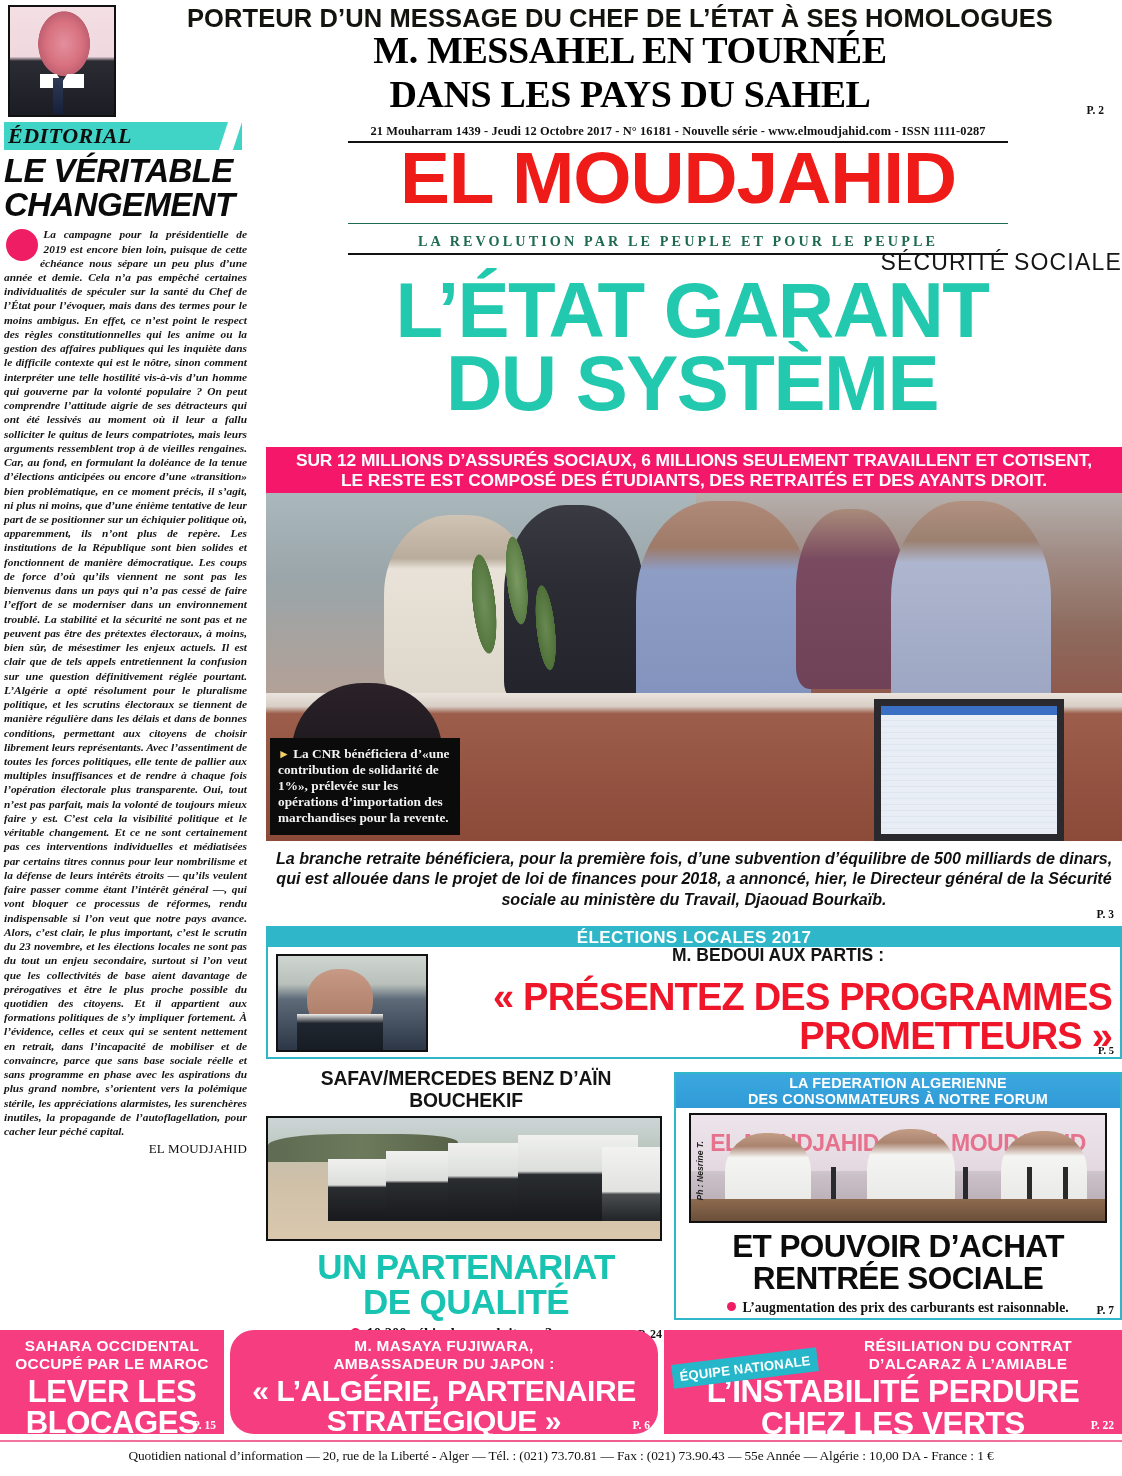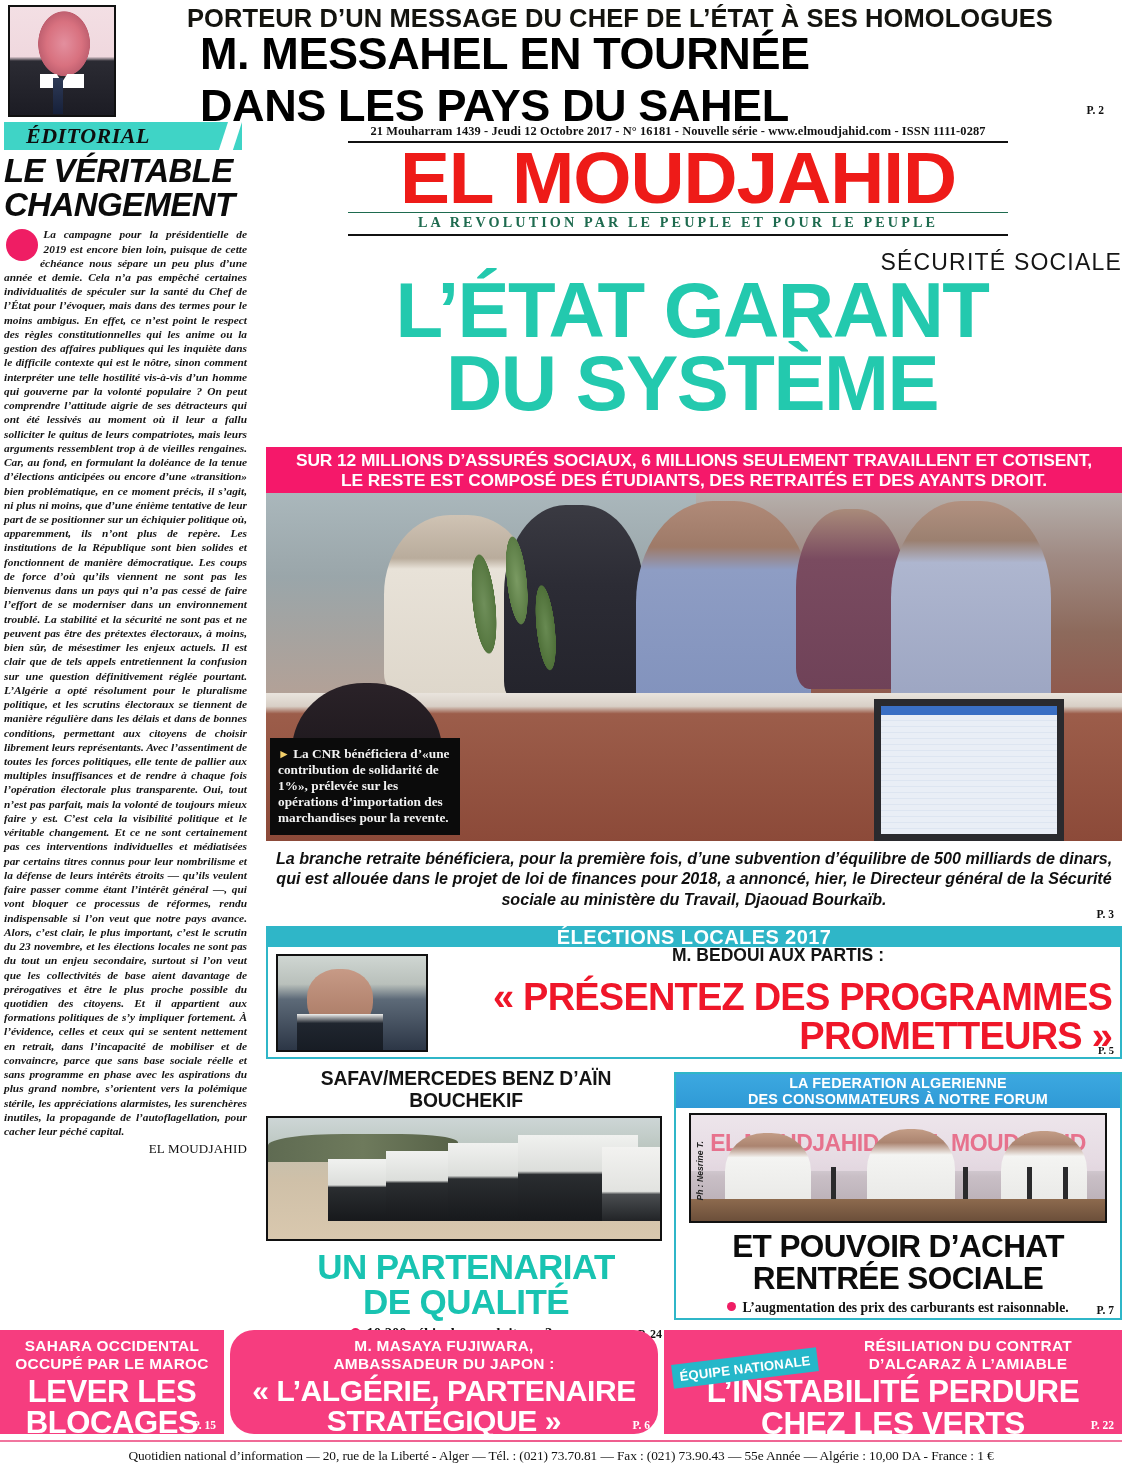--- a/index.html
+++ b/index.html
@@ -37,44 +37,45 @@
   }
 
   .kicker-top {
     position: absolute; left: 150px; top: 4px; width: 940px;
     text-align: center;
     font-size: 25.5px; font-weight: 700; letter-spacing: 0.1px;
     color: #14140f; font-family: "Liberation Sans", sans-serif;
   }
   .bigtitle {
     position: absolute; left: 200px; top: 28px; width: 860px;
-    text-align: left; color: #000;
-    font-size: 45px; font-weight: 900; line-height: 1.16;
+    text-align: center; color: #000;
+    font-size: 38px; font-weight: 900; line-height: 1.16;
     letter-spacing: -0.4px;
+    font-family: Liberation Serif, serif;
   }
   .page-ref-p2 {
     position: absolute; right: 18px; top: 104px;
     font-family: "Liberation Serif", serif; font-weight: 700; font-size: 11.5px; color: #111;
   }
 
   
   .editorial { position: absolute; left: 4px; top: 122px; width: 246px; }
   .edit-band {
     position: relative; height: 28px; width: 238px;
     background: #3fd4c6;
     display: flex; align-items: center;
   }
   .edit-band::after{
     content:""; position:absolute; right:-0px; top:0; width:14px; height:28px;
     background:#fff; transform: skewX(-18deg); transform-origin: top right;
   }
   .edit-band-text {
     font-family: "Liberation Serif", serif;
     font-style: italic; font-weight: 700; font-size: 22px; color: #0e0e0e;
-    padding-left: 22px; letter-spacing: 0.5px;
+    padding-left: 4px; letter-spacing: 0.5px;
   }
   .edit-head {
     margin-top: 4px; width: 244px;
     font-size: 33px; font-weight: 900; font-style: italic;
     line-height: 1.02; color: #0b0b0b; letter-spacing: -0.6px;
   }
   .edit-body {
     margin-top: 6px; width: 243px;
     font-family: "Liberation Serif", serif;
     font-weight: 700; font-style: italic;
@@ -103,21 +104,21 @@
     font-size: 72px; font-weight: 900; line-height: 0.92;
     letter-spacing: -1px; margin-top: 2px;
     font-family: "Liberation Sans", sans-serif;
     transform: scaleX(1.04); transform-origin: center;
   }
   .mast-slogan {
     text-align: center; color: #1e6b4f;
     font-family: "Liberation Serif", serif; font-weight: 700;
     font-size: 14.2px; letter-spacing: 3.1px;
     border-top: 1px solid #1e6b4f; border-bottom: 2.5px solid #111;
-    padding-top: 1px; padding-bottom: 3px; margin-top: 1px;
+    padding-top: 9px; padding-bottom: 3px; margin-top: 12px;
   }
 
   
   .lead-kicker {
     position: absolute; left: 262px; top: 249px; width: 860px;
     text-align: right; font-size: 23px; font-weight: 500;
     color: #151515; letter-spacing: 1.2px;
   }
   .lead-title {
     position: absolute; left: 262px; top: 274px; width: 860px;
@@ -208,21 +209,21 @@
   }
 
   
   .elect-box {
     position: absolute; left: 266px; top: 926px; width: 856px; height: 133px;
     border: 2.5px solid #2fb6c8; background: #fff;
   }
   .elect-head {
     height: 19px; background: #2fb6c8; color: #fff;
     display: flex; align-items: center; justify-content: center;
-    font-size: 20px; font-weight: 700; letter-spacing: 0.4px;
+    font-size: 17px; font-weight: 700; letter-spacing: 0.4px;
   }
   .elect-photo {
     position: absolute; left: 8px; top: 26px; width: 152px; height: 98px;
     border: 2px solid #111; overflow: hidden;
     background: linear-gradient(to bottom, #cfd6d2 0%, #b9c0bb 30%, #5d6a78 46%, #2c3646 100%);
   }
   .elect-photo::before {
     content:""; position:absolute; left: 42%; top: 14%; width: 66px; height: 62px;
     border-radius: 46%; transform: translateX(-50%);
     background: linear-gradient(to bottom, #c79a86 0%, #b0816c 70%, #8e6352 100%);

